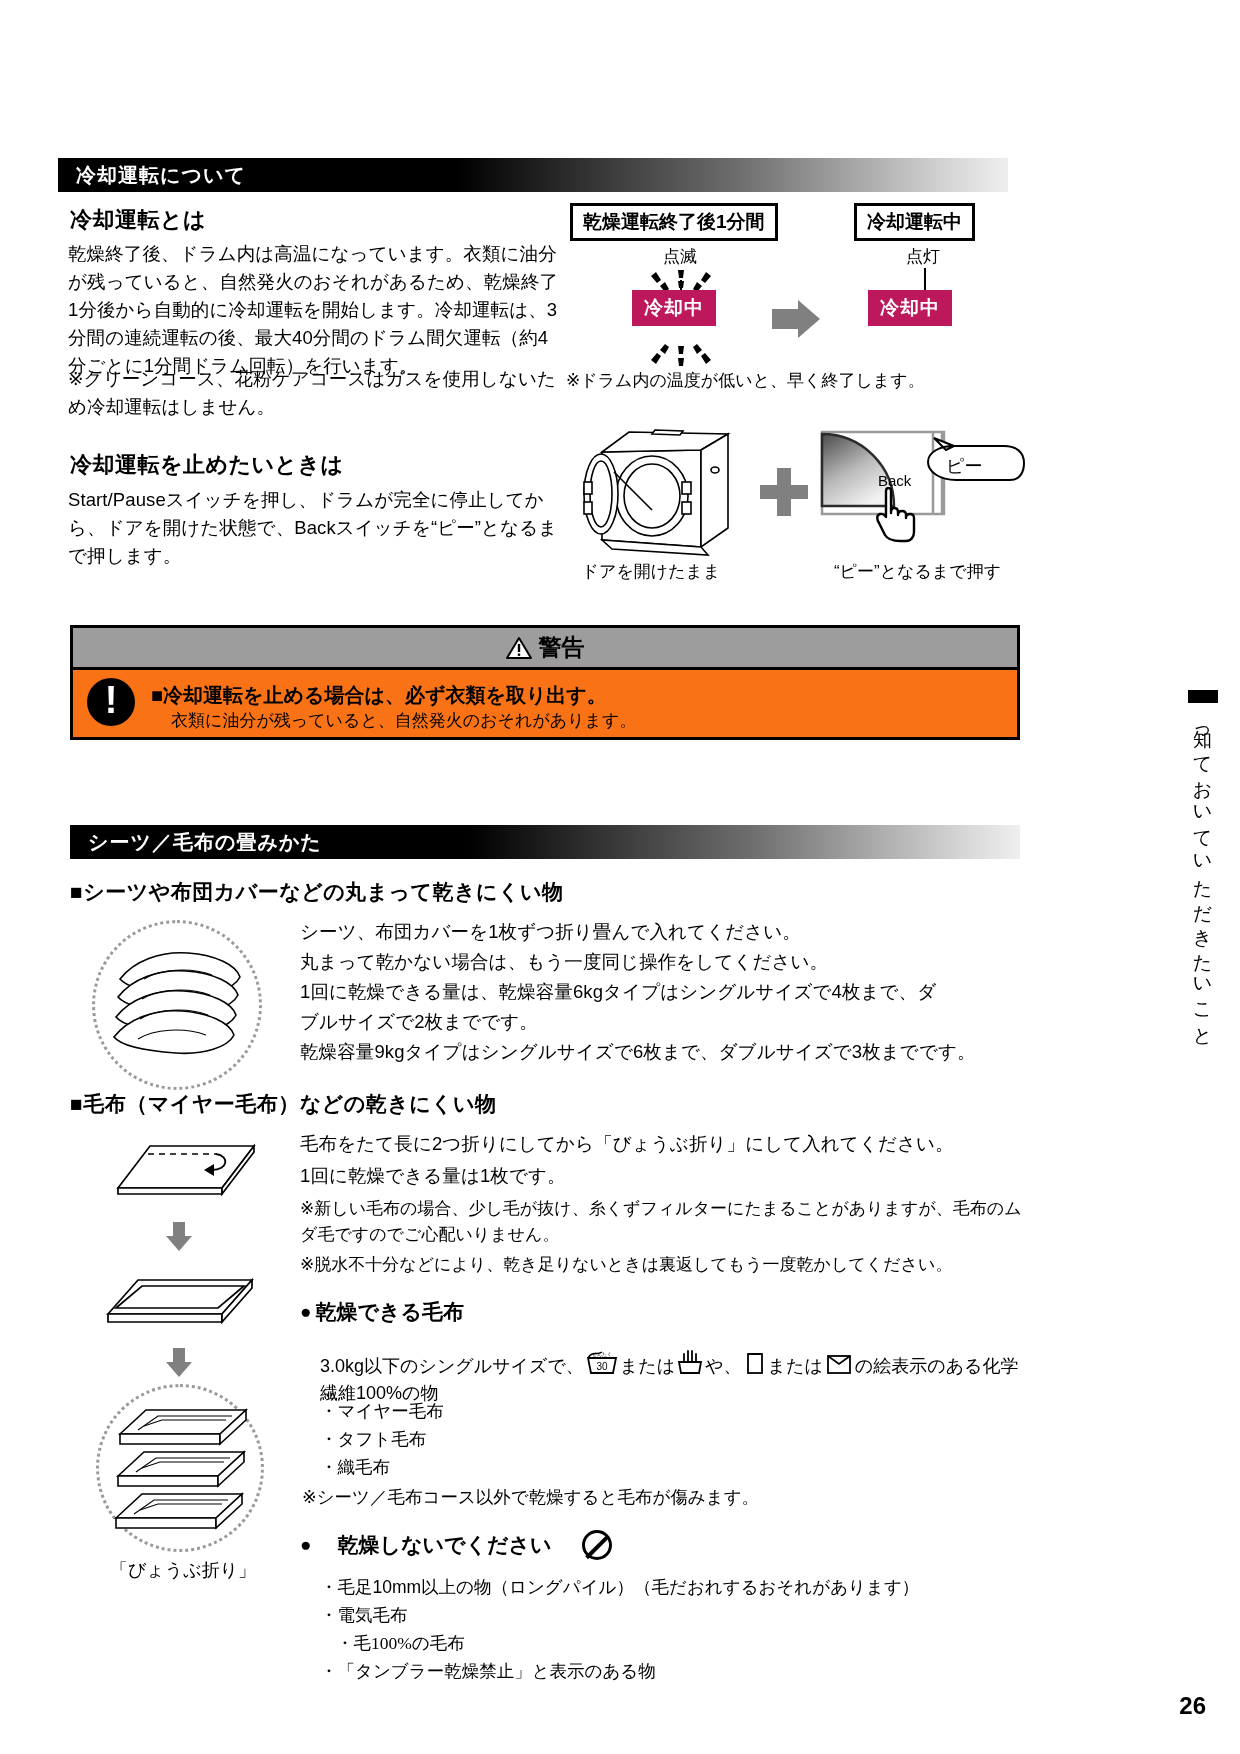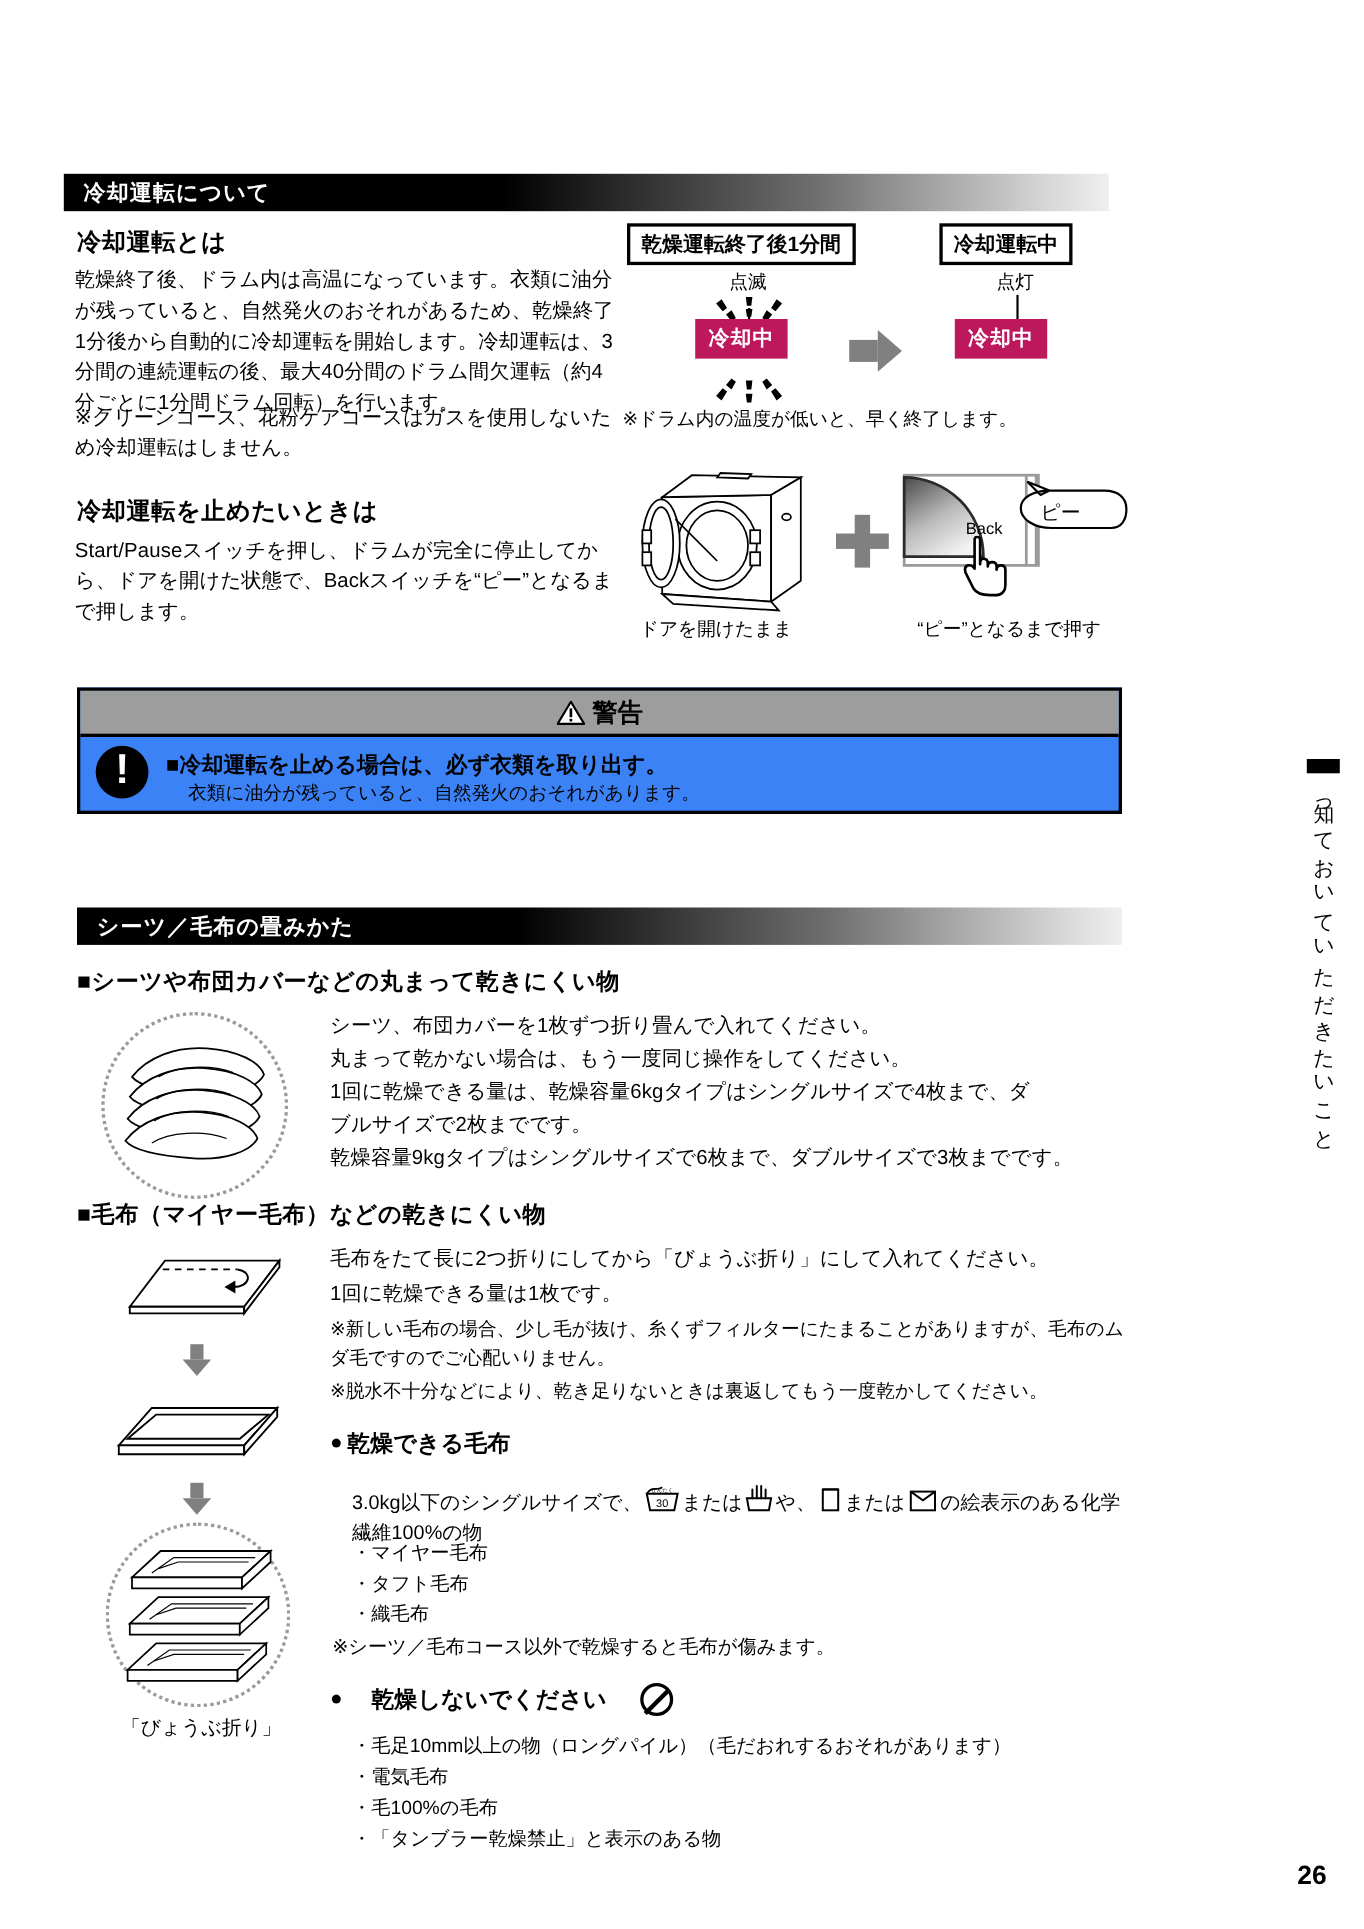--- a/index.html
+++ b/index.html
@@ -39,21 +39,21 @@
     font-weight: bold; font-size: 19px;
     padding: 3px 10px; display: inline-block; white-space: nowrap;
   }
   .lampbox {
     background: #be185d; color: #fff; font-weight: bold;
     font-size: 19px; padding: 5px 12px; display: inline-block;
     white-space: nowrap; letter-spacing: 1px;
   }
 
   
-  .warn-outer { position: absolute; border: 3px solid #000; background: #3b82f6; }
+  .warn-outer { position: absolute; border: 3px solid #000; background: #f97316; }
   .warn-head {
     background: #9d9d9d; border-bottom: 3px solid #000;
     height: 42px; display: flex; align-items: center; justify-content: center;
     gap: 7px; font-weight: bold; font-size: 23px;
   }
   .warn-body { padding: 12px 14px 14px 78px; position: relative; }
   .warn-title { font-weight: bold; font-size: 20px; }
   .warn-sub { font-size: 17px; padding-left: 20px; margin-top: 0; }
   .excl {
     position: absolute; left: 14px; top: 8px;
@@ -403,18 +403,18 @@
   <div class="abs bullet-line" style="left:320px; top:1454px;">・織毛布</div>
   <div class="abs bullet-line" style="left:302px; top:1484px; width:720px;">※シーツ／毛布コース以外で乾燥すると毛布が傷みます。</div>
 
   <div class="abs dot-head" style="left:300px; top:1530px;gap:26px;">
     <span>乾燥しないでください</span>
     <span class="noentry"></span>
   </div>
 
   <div class="abs bullet-line" style="left:320px; top:1574px; width:700px;">・毛足10mm以上の物（ロングパイル）（毛だおれするおそれがあります）</div>
   <div class="abs bullet-line" style="left:320px; top:1602px;">・電気毛布</div>
-  <div class="abs bullet-line" style="left:320px; top:1630px;">・毛100%の毛布</div>
+  <div class="abs bullet-line" style="left:336px; top:1630px;font-family:Liberation Serif, serif;">・毛100%の毛布</div>
   <div class="abs bullet-line" style="left:320px; top:1658px;">・「タンブラー乾燥禁止」と表示のある物</div>
 
   <div class="pageno">26</div>
 
 </div>
 
 </body></html>

